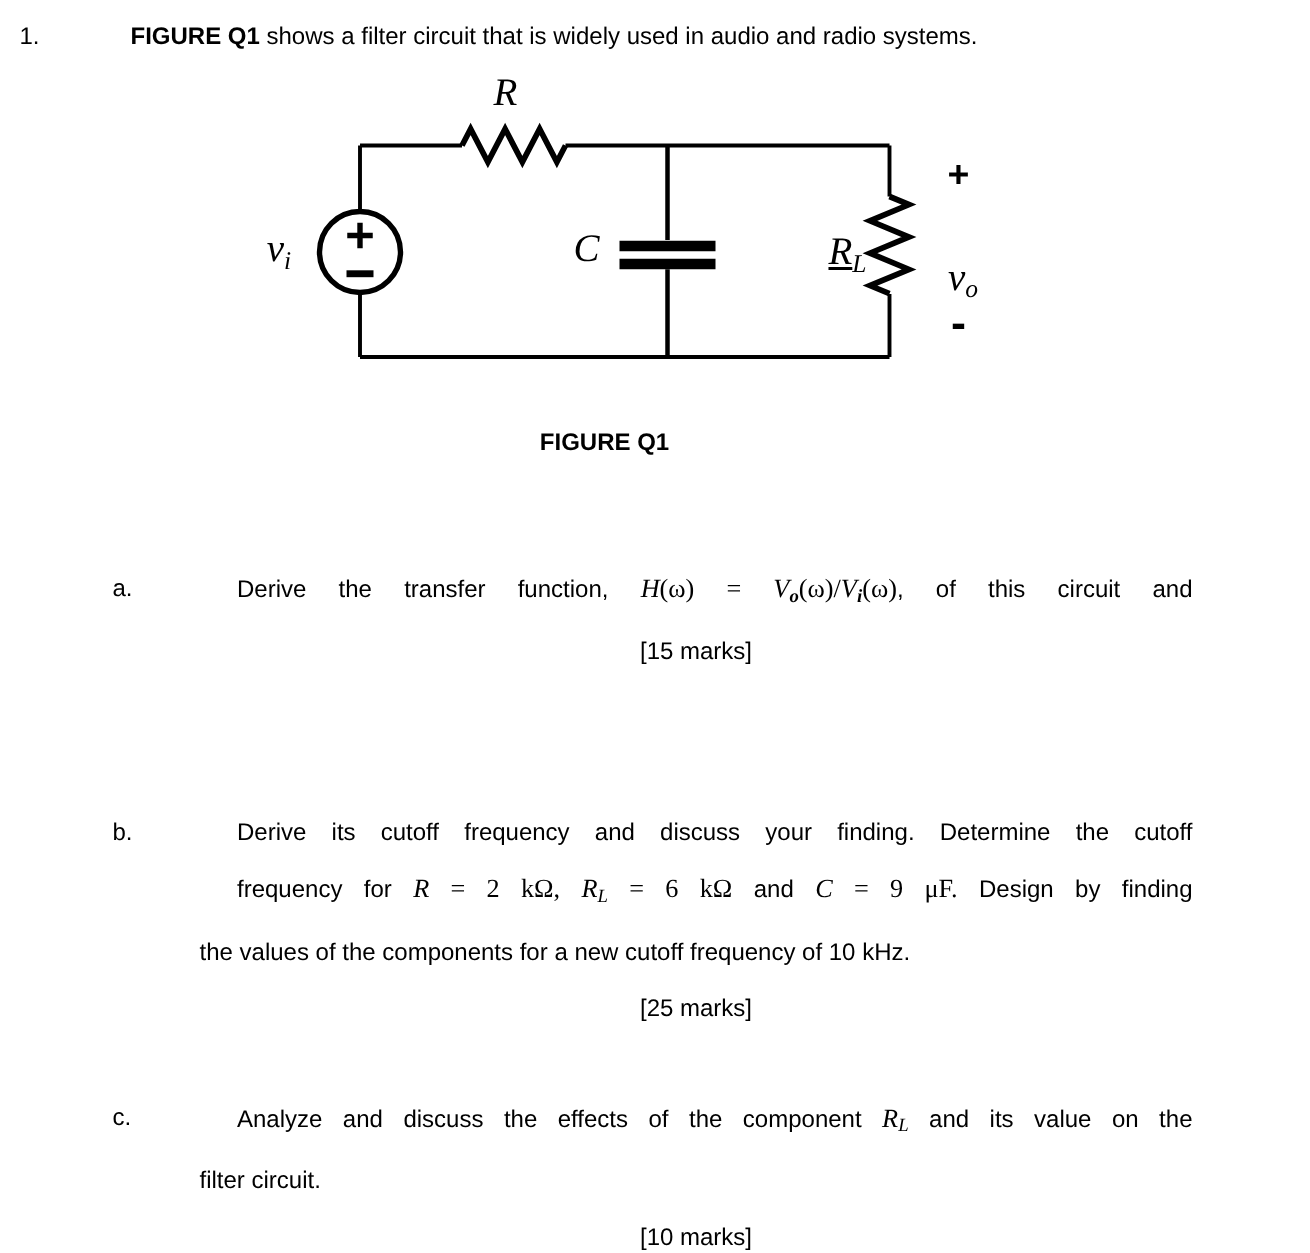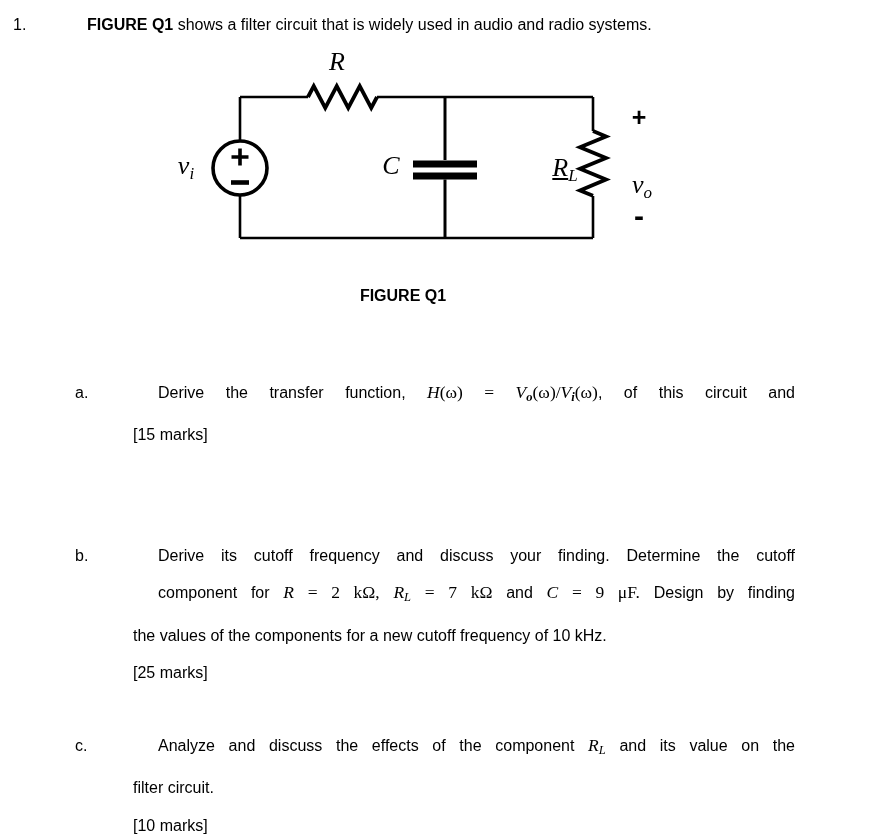--- a/index.html
+++ b/index.html
@@ -37,21 +37,21 @@
   .caption { position:absolute; left:133px; top:287px; width:540px;
              text-align:center; font-size:16px; font-weight:bold; }
 
   
   .question { position:absolute; left:75px; width:722px; font-size:16px; line-height:37.3px; }
   .q-a { top:374px; } .q-b { top:537px; } .q-c { top:727px; }
   .q-label { position:absolute; left:0; top:0; }
   .q-body { margin-left:58px; width:662px; }
   .q-line { white-space:normal; }
   .q-line.just { text-align:justify; text-align-last:justify;margin-left:25px; }
-  .q-marks { text-align:left; }
+  .q-marks { text-align:center; }
 
   
   .mi   { font-family:"Liberation Serif", serif; font-style:italic; font-size:17.5px; }
   .mr   { font-family:"Liberation Serif", serif; font-style:normal; font-size:17.5px; }
   .msub { font-family:"Liberation Serif", serif; font-style:italic; font-weight:bold;
           font-size:12.5px; vertical-align:-3px; }
   .msubl{ font-family:"Liberation Serif", serif; font-style:italic;
           font-size:12.5px; vertical-align:-3px; }
 </style>
 </head>
@@ -101,21 +101,21 @@
       </div>
     <div class="q-marks">[15 marks]</div>
   </div>
 </div>
 
 <div class="question q-b">
   <span class="q-label">b.</span>
   <div class="q-body">
     <div class="q-lines">
         <div class="q-line just"><span>Derive its cutoff frequency and discuss your finding. Determine the cutoff</span></div>
-        <div class="q-line just"><span>component for </span><span class="mi">R</span><span class="mr"> = 2 kΩ, </span><span class="mi">R</span><span class="msubl">L</span><span class="mr"> = 7 kΩ</span><span> and </span><span class="mi">C</span><span class="mr"> = 9 μF.</span><span> Design by finding</span></div>
+        <div class="q-line just"><span>frequency for </span><span class="mi">R</span><span class="mr"> = 2 kΩ, </span><span class="mi">R</span><span class="msubl">L</span><span class="mr"> = 6 kΩ</span><span> and </span><span class="mi">C</span><span class="mr"> = 9 μF.</span><span> Design by finding</span></div>
         <div class="q-line"><span>the values of the components for a new cutoff frequency of 10 kHz.</span></div>
       </div>
     <div class="q-marks">[25 marks]</div>
   </div>
 </div>
 
 <div class="question q-c">
   <span class="q-label">c.</span>
   <div class="q-body">
     <div class="q-lines">

